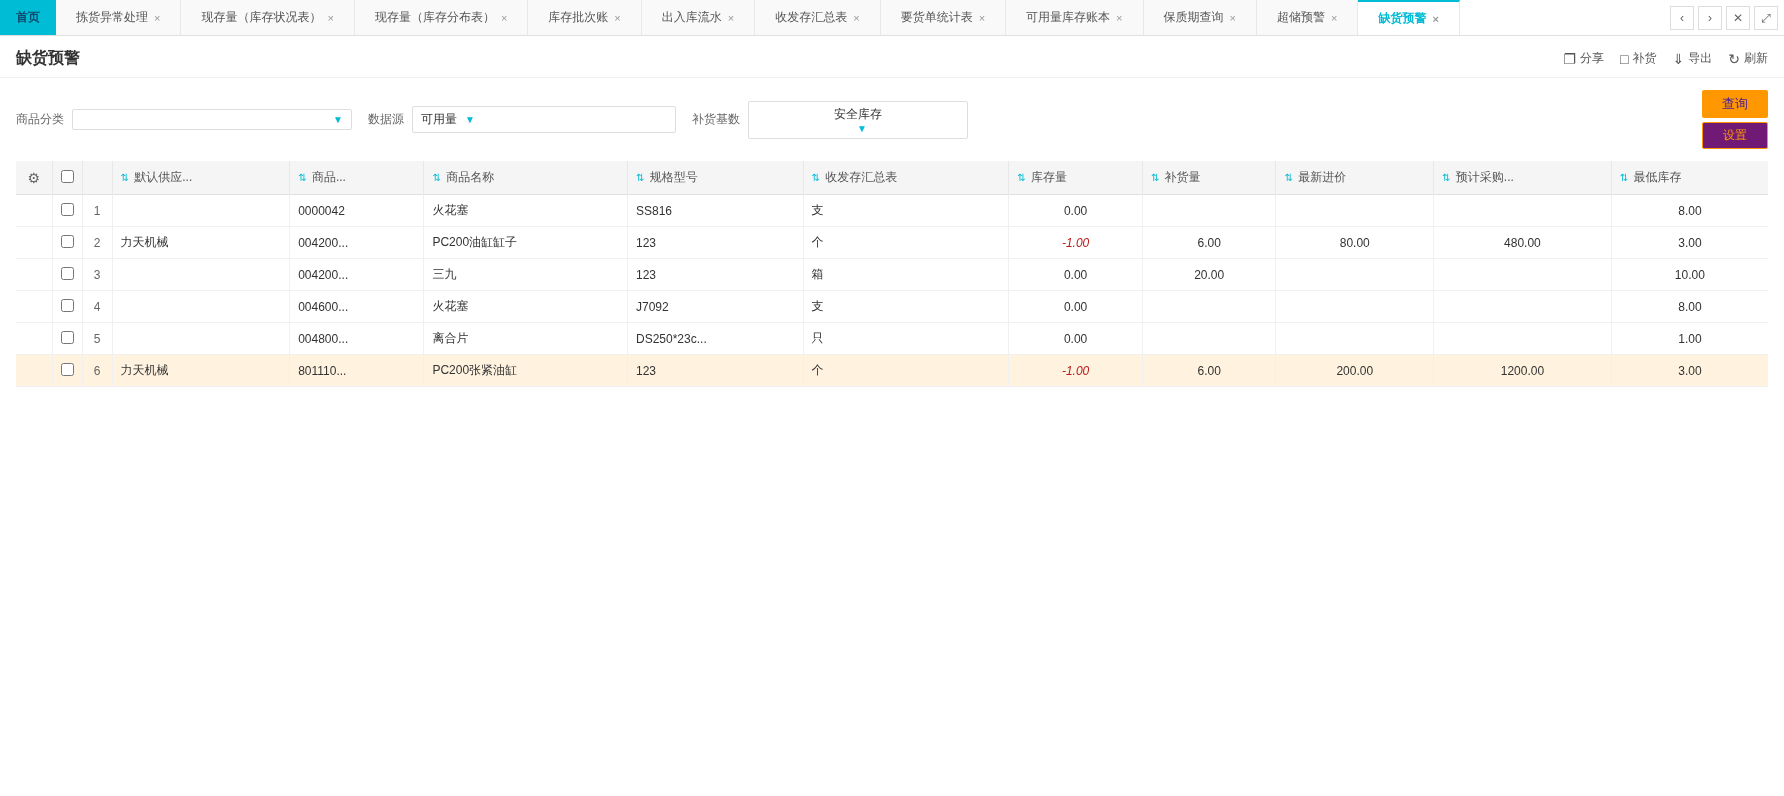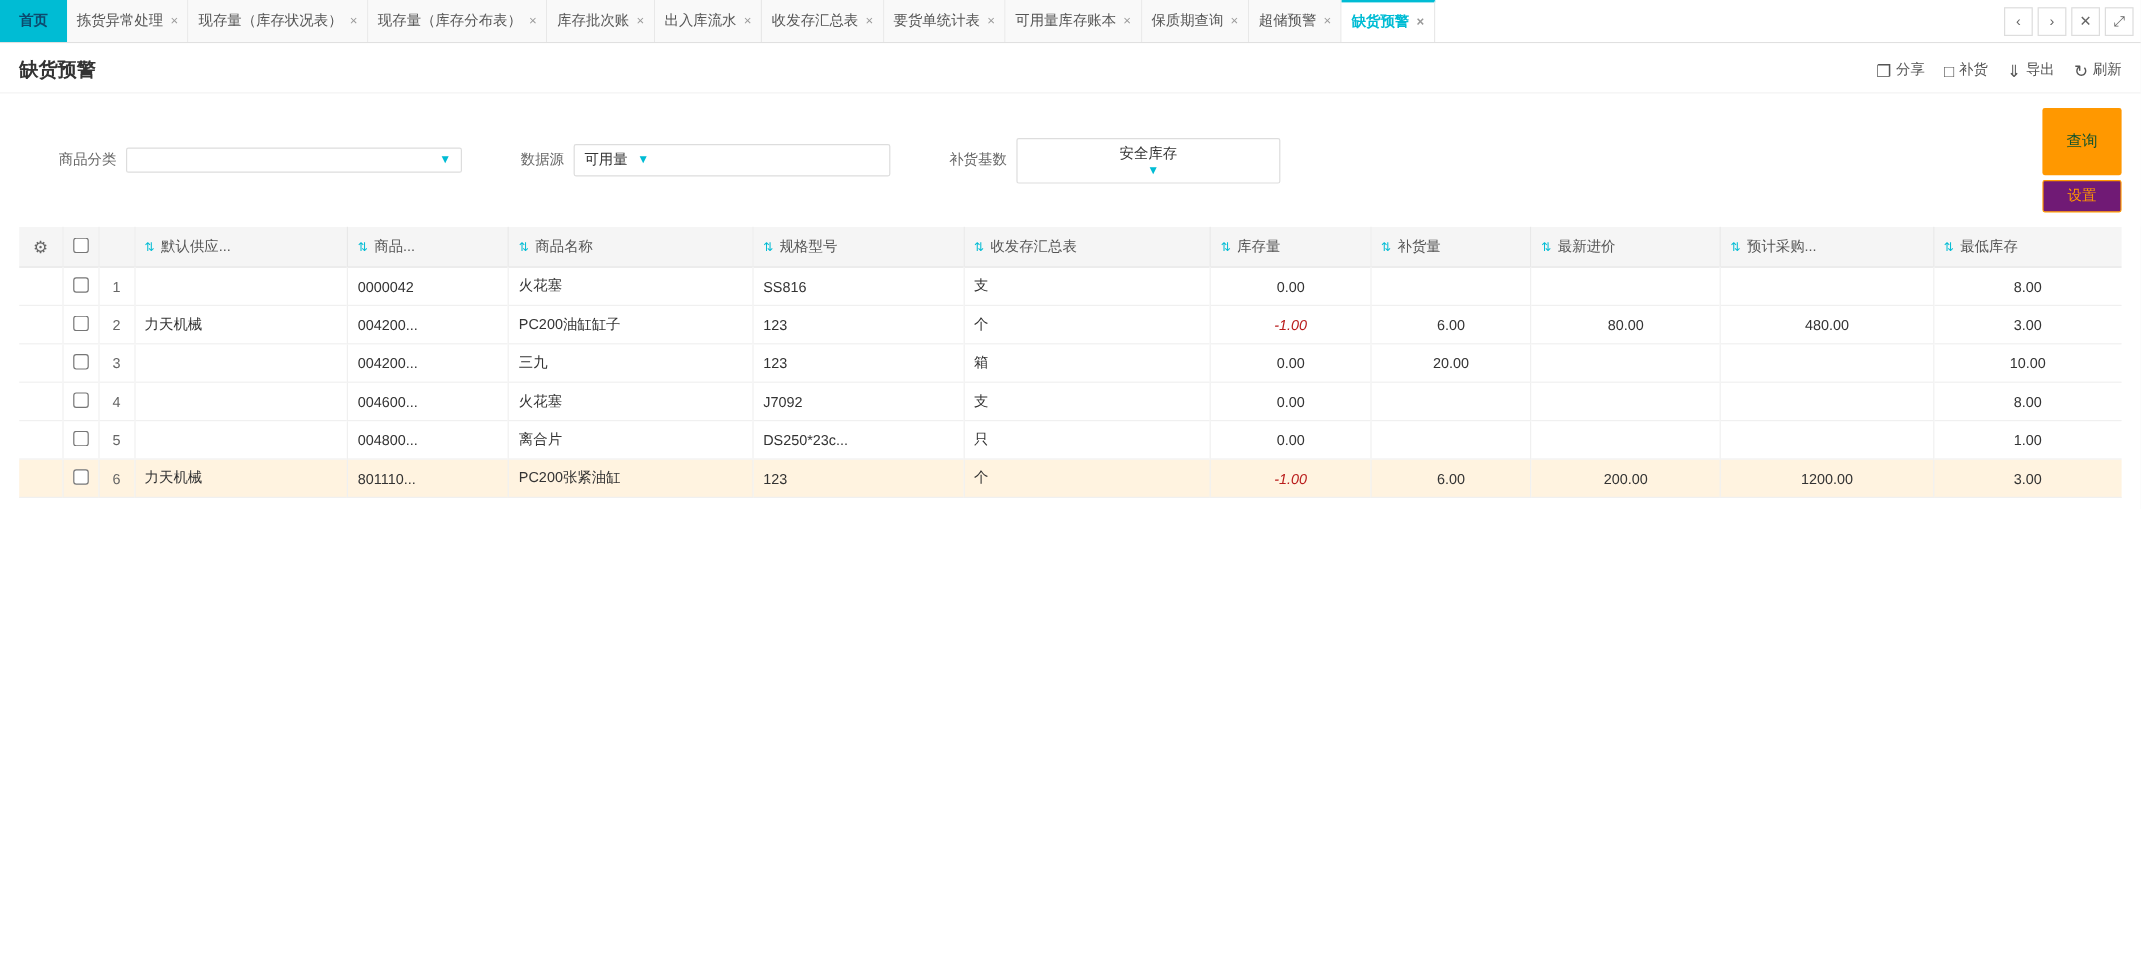--- a/index.html
+++ b/index.html
@@ -10,21 +10,21 @@
       display: flex;
       align-items: center;
       background: #fff;
       border-bottom: 1px solid #e0e0e0;
       height: 36px;
       overflow: hidden;
     }
     .tab-item {
       display: flex;
       align-items: center;
-      padding: 0 8px;
+      padding: 0 20px;
       height: 100%;
       white-space: nowrap;
       cursor: pointer;
       border-right: 1px solid #e8e8e8;
       font-size: 12px;
       color: #555;
       background: #f9f9f9;
     }
     .tab-item.active {
       background: #fff;
@@ -114,21 +114,20 @@
     }
     .filter-item {
       display: flex;
       align-items: center;
       gap: 8px;
     }
     .filter-label {
       color: #666;
       font-size: 12px;
       white-space: nowrap;
-      margin-left: 33px;
     }
     .filter-select {
       display: flex;
       align-items: center;
       border: 1px solid #ddd;
       border-radius: 2px;
       padding: 4px 8px;
       min-width: 220px;
       background: #fff;
       cursor: pointer;
@@ -149,23 +148,23 @@
       color: #333;
     }
     .filter-actions {
       margin-left: auto;
       display: flex;
       flex-direction: column;
       gap: 4px;
     }
     .btn-query {
       background: #ff9800;
-      color: #14532d;
+      color: #4c1d95;
       border: none;
-      padding: 19px 20px;
+      padding: 5px 20px;
       border-radius: 2px;
       cursor: pointer;
       font-size: 13px;
     }
     .btn-settings {
       background: #701a75;
       color: #ff9800;
       border: 1px solid #ff9800;
       padding: 4px 20px;
       border-radius: 2px;

